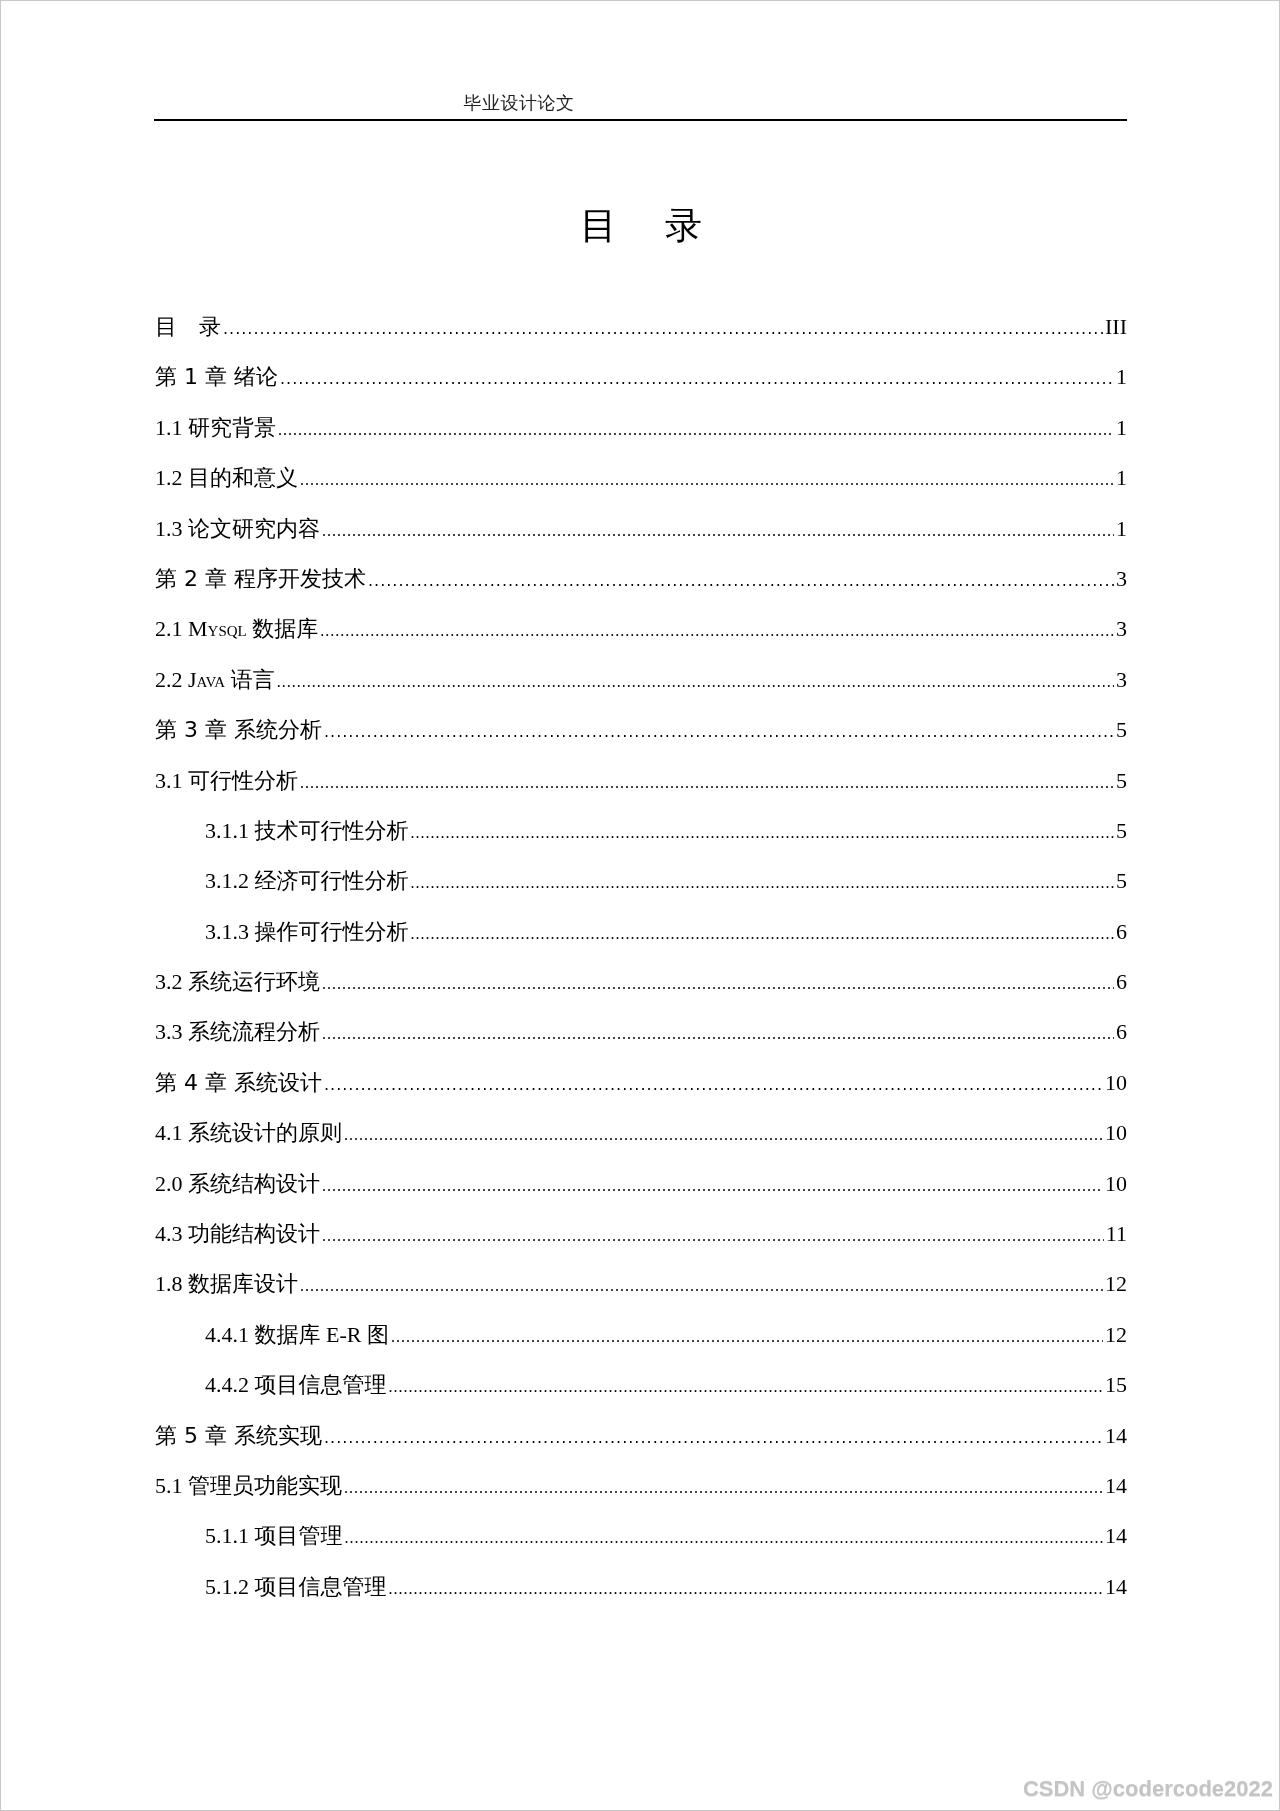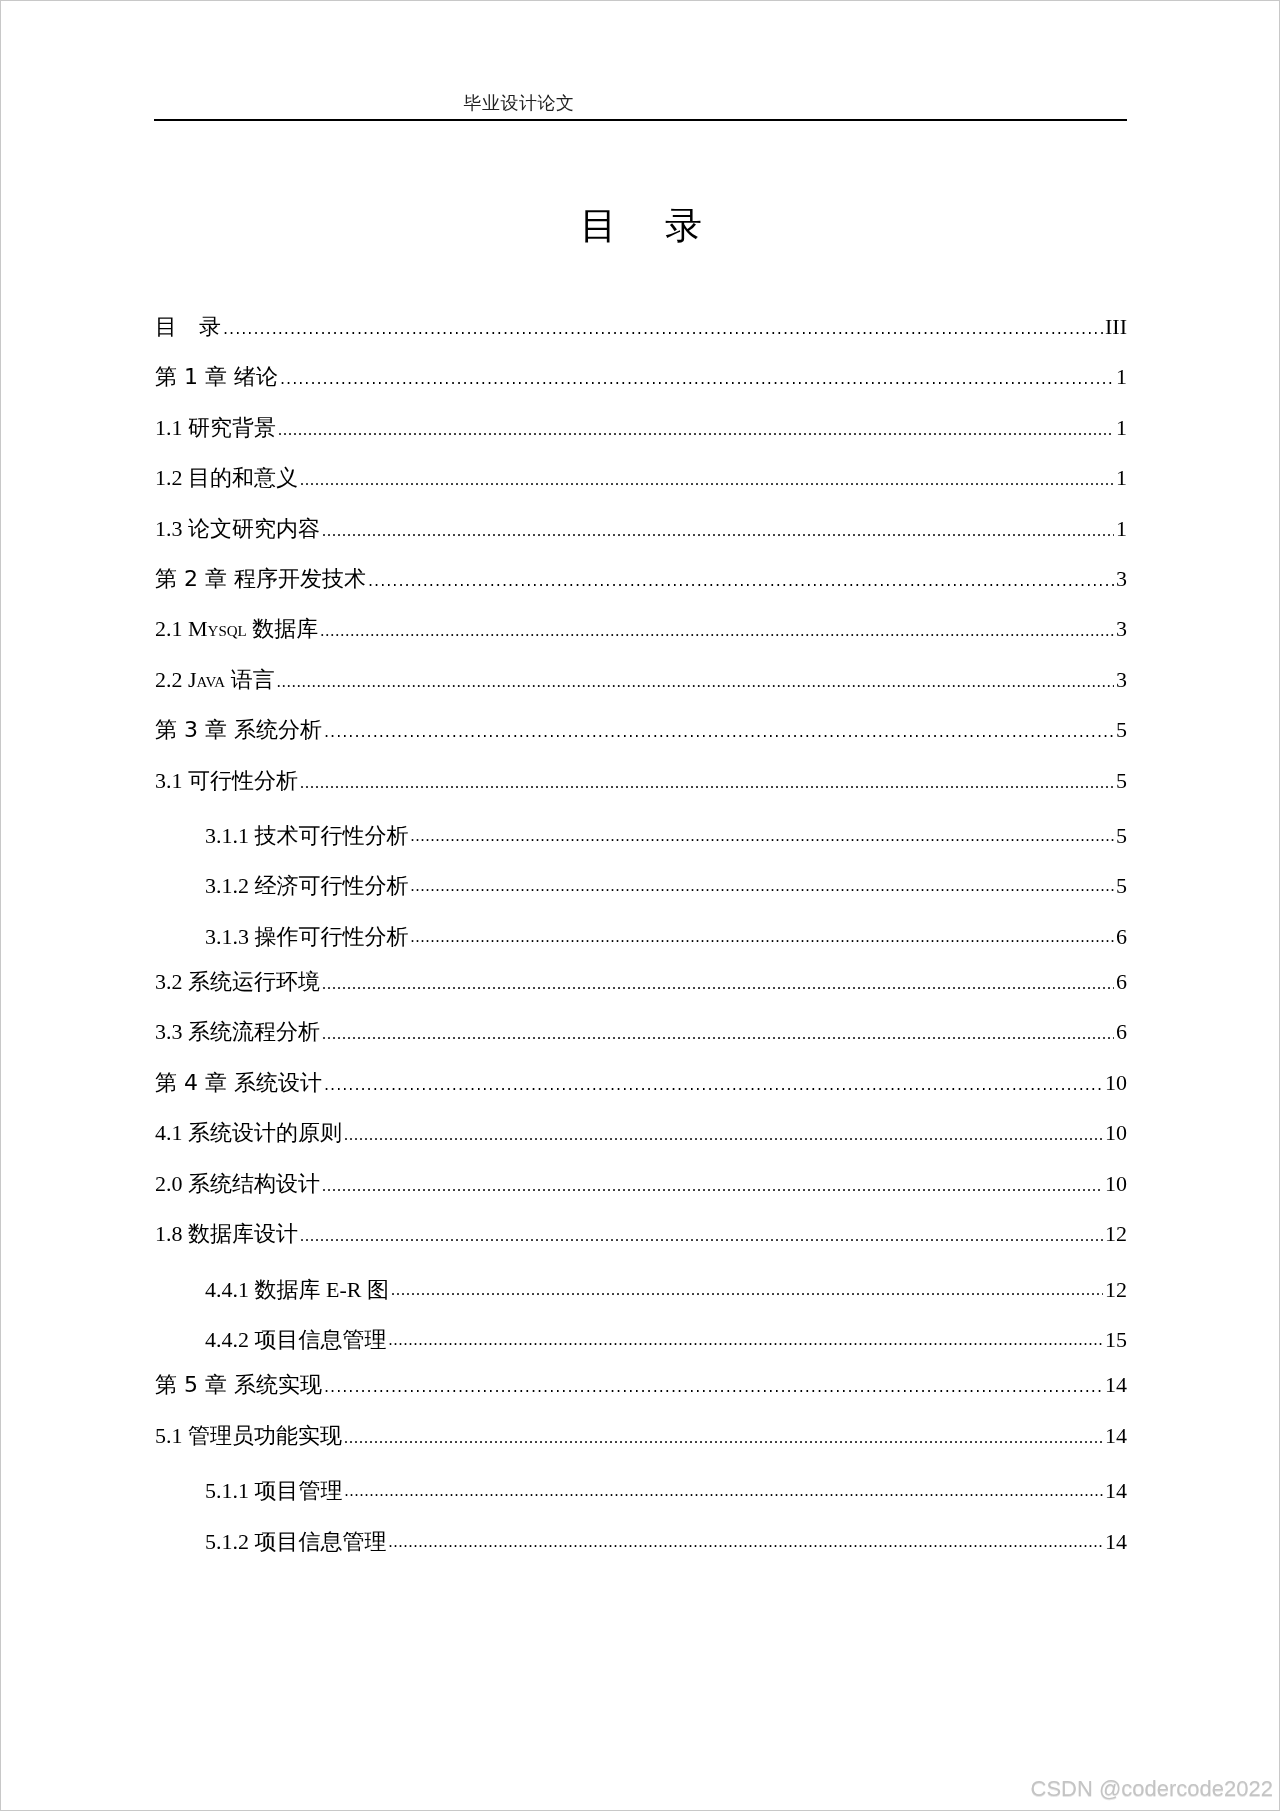--- a/index.html
+++ b/index.html
@@ -65,21 +65,21 @@
     .toc-row {
       display: flex;
       align-items: baseline;
       height: 50.4px;
       line-height: 40px;
       font-size: 22px;
       white-space: nowrap;
     }
     .toc-row.level-1 { font-family: "DejaVu Sans", "Liberation Sans", sans-serif; font-size: 22px; }
     .toc-row.level-0 { font-family: "DejaVu Sans", "Liberation Sans", sans-serif; font-size: 22px; }
-    .toc-row.level-3 { padding-left: 50px; align-items: center; }
+    .toc-row.level-3 { padding-left: 50px; }
     .toc-label { flex: 0 0 auto; }
     .toc-leader-wrap {
       flex: 1 1 auto;
       overflow: hidden;
       margin: 0 2px;
       letter-spacing: 1px;
       font-size: 16px;
       line-height: 40px;
       height: 40px;
     }
@@ -89,20 +89,21 @@
     .toc-page { flex: 0 0 auto; font-family: "Liberation Serif", serif; font-size: 22px; }
     .smallcaps { font-variant: small-caps; }
     .watermark {
       position: absolute;
       right: 6px;
       bottom: 8px;
       font-family: "Liberation Sans", "DejaVu Sans", sans-serif;
       font-size: 22px;
       color: #c4c4c4;
       text-shadow: 0 1px 0 #e6e6e6;
+      font-weight: bold;
     }
   </style>
 </head>
 <body>
 
 <div class="page">
   <div class="header-text">毕业设计论文</div>
   <div class="header-rule"></div>
 
   <div class="toc-title">
@@ -194,20 +195,25 @@
       <span class="toc-label">4.1 系统设计的原则</span>
       <span class="toc-leader-wrap"></span>
       <span class="toc-page">10</span>
     </div>
     <div class="toc-row level-2">
       <span class="toc-label">2.0 系统结构设计</span>
       <span class="toc-leader-wrap"></span>
       <span class="toc-page">10</span>
     </div>
     <div class="toc-row level-2">
+      <span class="toc-label">4.3 功能结构设计</span>
+      <span class="toc-leader-wrap"></span>
+      <span class="toc-page">11</span>
+    </div>
+    <div class="toc-row level-2">
       <span class="toc-label">1.8 数据库设计</span>
       <span class="toc-leader-wrap"></span>
       <span class="toc-page">12</span>
     </div>
     <div class="toc-row level-3">
       <span class="toc-label">4.4.1  数据库 E-R 图</span>
       <span class="toc-leader-wrap"></span>
       <span class="toc-page">12</span>
     </div>
     <div class="toc-row level-3">

